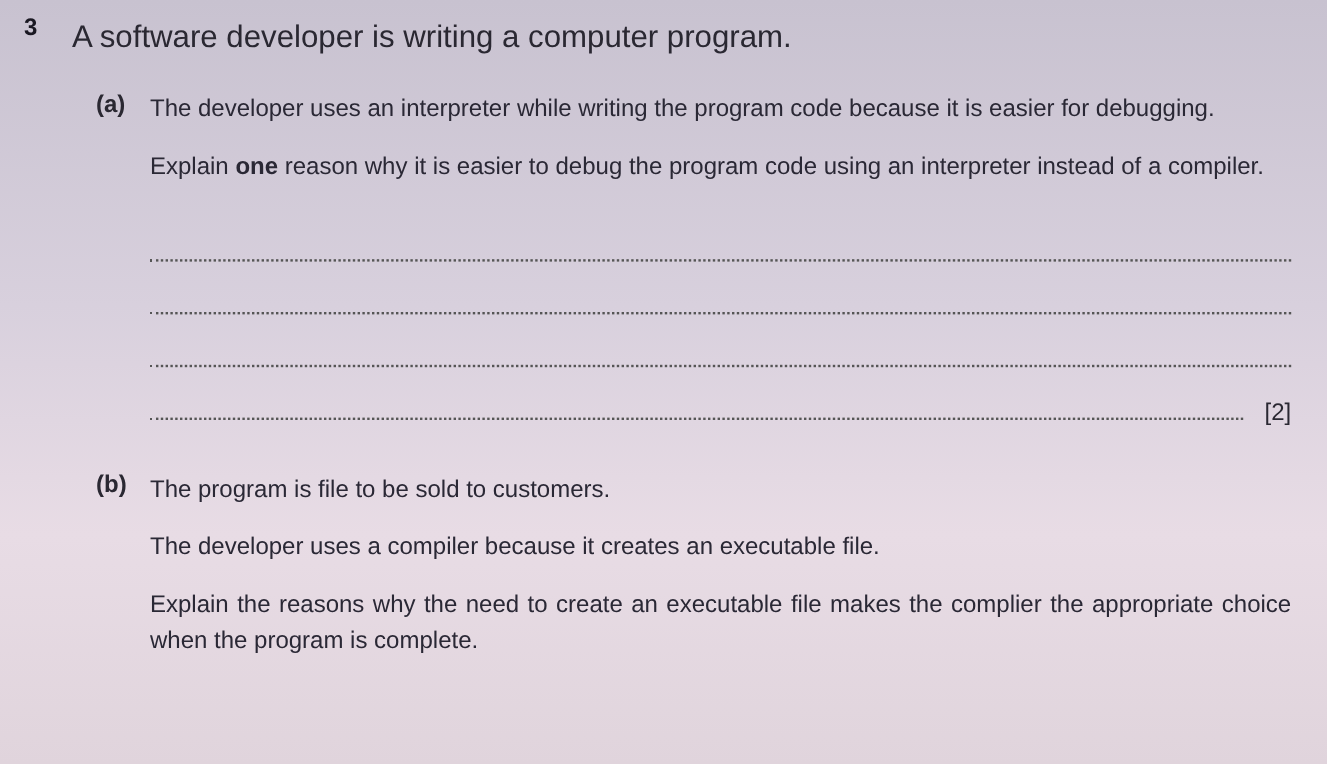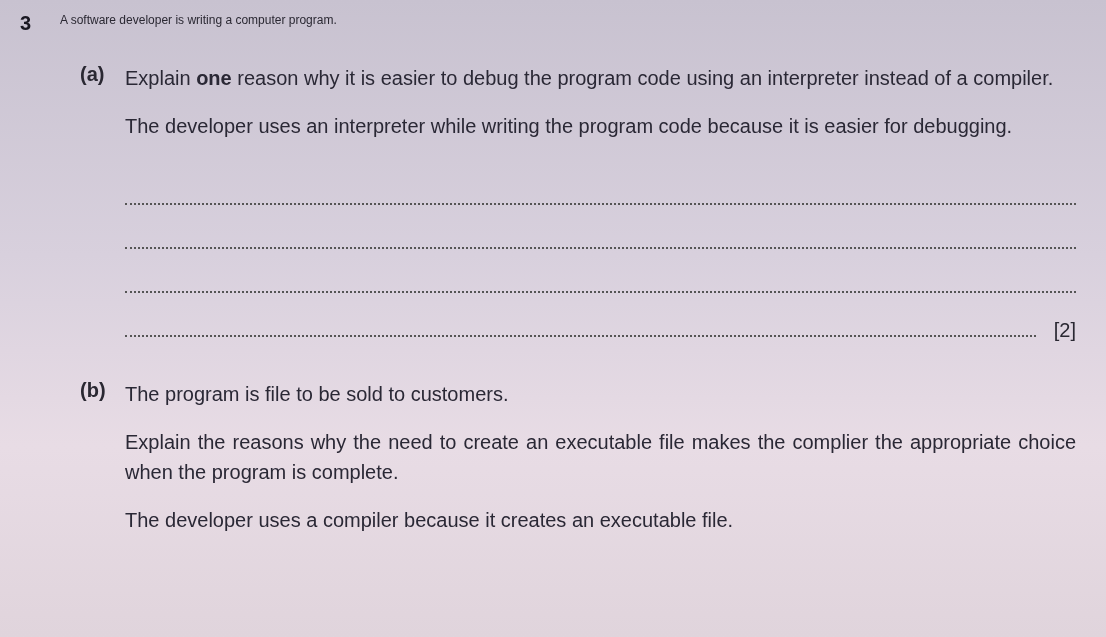--- a/index.html
+++ b/index.html
@@ -29,21 +29,21 @@
     
     .question-number {
       font-weight: bold;
       font-size: 20px;
       width: 40px;
       flex-shrink: 0;
       color: #1a1822;
     }
     
     .question-intro {
-      font-size: 12px;
+      font-size: 26px;
       color: #2a2832;
       line-height: 1.4;
     }
     
     .sub-questions {
       margin-left: 60px;
       margin-top: 28px;
     }
     
     .sub-question {
@@ -121,41 +121,41 @@
   <div class="question-row">
     <div class="question-number">3</div>
     <div class="question-intro">A software developer is writing a computer program.</div>
   </div>
 
   <div class="sub-questions">
 
     <div class="sub-question">
       <div class="sub-label">(a)</div>
       <div class="sub-content">
+        <p>The developer uses an interpreter while writing the program code because it is easier for debugging.</p>
         <p>
           <span>Explain </span><span class="bold-word">one</span><span> reason why it is easier to debug the program code using an interpreter instead of a compiler.</span>
         </p>
-        <p>The developer uses an interpreter while writing the program code because it is easier for debugging.</p>
 
         <div class="answer-lines">
           <div class="answer-line"></div>
           <div class="answer-line"></div>
           <div class="answer-line"></div>
           <div class="last-line-wrapper">
             <div class="last-dotted"></div>
             <div class="marks">[2]</div>
           </div>
         </div>
       </div>
     </div>
 
     <div class="sub-question">
       <div class="sub-label">(b)</div>
       <div class="sub-content">
         <p>The program is file to be sold to customers.</p>
+        <p>The developer uses a compiler because it creates an executable file.</p>
         <p>Explain the reasons why the need to create an executable file makes the complier the appropriate choice when the program is complete.</p>
-        <p>The developer uses a compiler because it creates an executable file.</p>
       </div>
     </div>
 
   </div>
 
 </div>
 
 </body></html>

